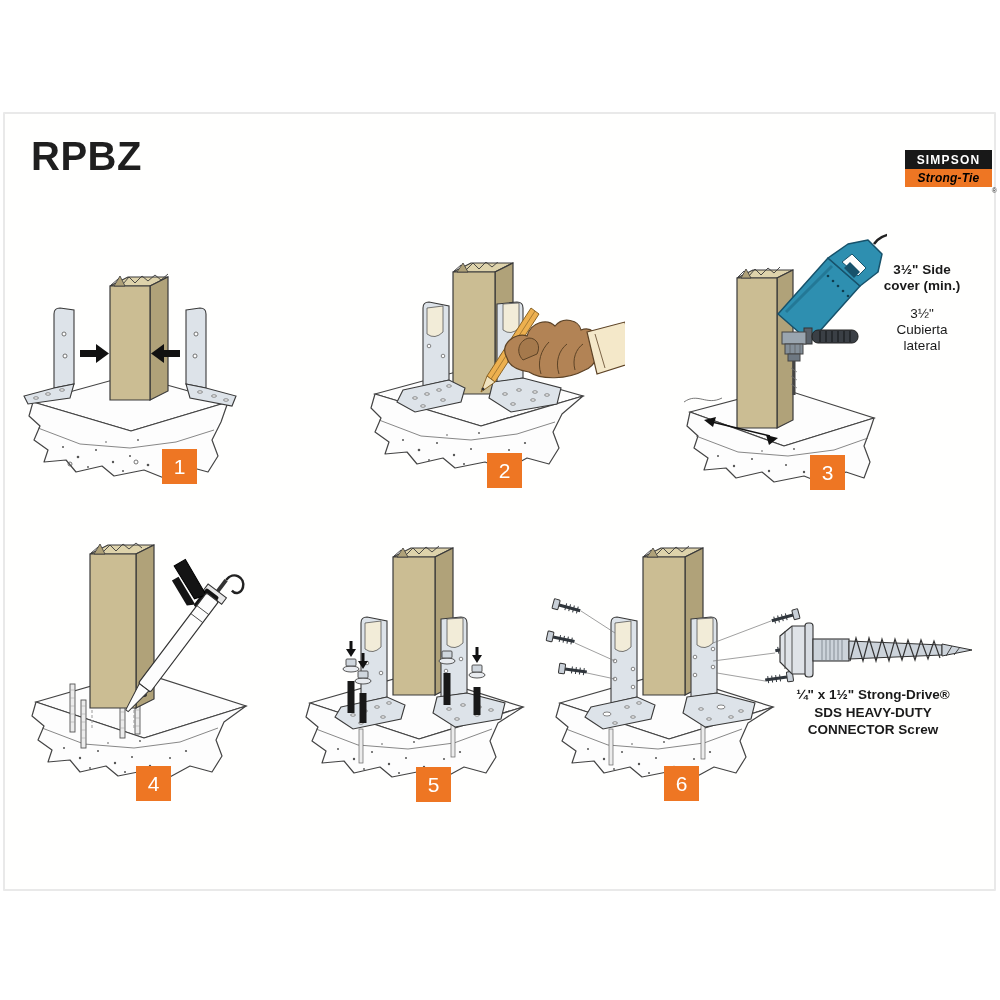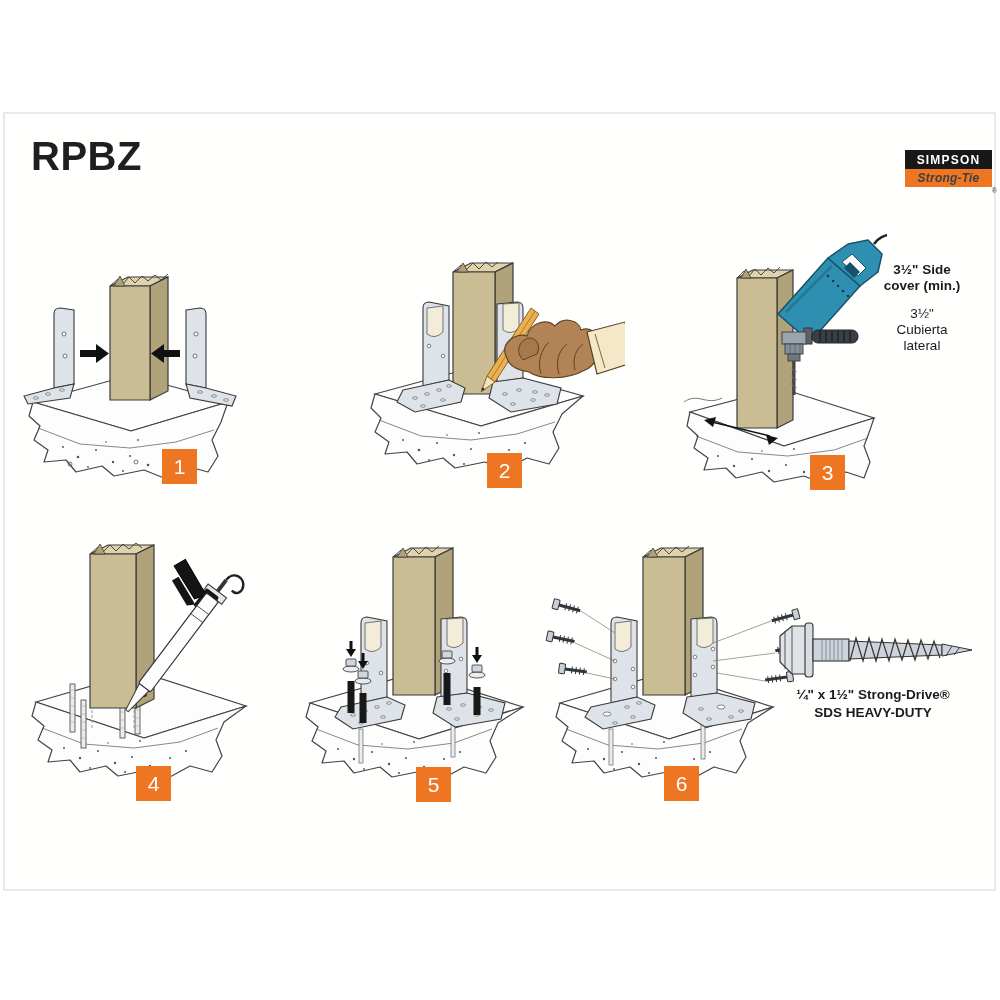--- a/index.html
+++ b/index.html
@@ -14,21 +14,21 @@
   .page-title{
     position:absolute;left:31px;top:134px;font-size:40px;font-weight:700;
     letter-spacing:.5px;color:#1f1f1f;
   }
   .logo{position:absolute;left:905px;top:140px;width:87px;margin-top:10px;}
   .logo .black{
     background:#181818;color:#fff;text-align:center;font-weight:700;
     font-size:12px;letter-spacing:1.2px;height:19px;line-height:20px;
   }
   .logo .orange{
-    background:#ee7623;color:#404040;text-align:center;font-weight:700;
+    background:#ee7623;color:#000000;text-align:center;font-weight:700;
     font-style:italic;font-size:12px;height:18px;line-height:18px;
     letter-spacing:.2px;
   }
   .logo .reg{
     position:absolute;right:-5px;bottom:-7px;font-size:7px;color:#333;font-style:normal;
   }
   .badge{
     position:absolute;width:35px;height:35px;background:#ee7623;
     display:flex;align-items:center;justify-content:center;
     color:#fff;font-size:21px;font-weight:400;
@@ -519,20 +519,21 @@
   <polygon points="77,25 170,29 170,39 77,43" fill="#ccd3da" stroke="#333" stroke-width="1"></polygon>
   <path d="M78,45 L84,22 L91,45 L97,22 L104,45 L110,23 L117,45 L123,23 L130,44 L136,24 L143,44 L149,24 L156,43 L162,25 L168,42" fill="none" stroke="#333" stroke-width="1.2"></path>
   <polygon points="170,28 200,34 170,40" fill="#ccd3da" stroke="#333" stroke-width="1"></polygon>
   <path d="M174,40 L180,30 M182,39 L188,31" stroke="#333" stroke-width="0.9"></path>
 </svg>
 </div>
 
 <div class="screw-caption">
   <div>¼" x 1½" Strong-Drive®</div>
   <div>SDS HEAVY-DUTY</div>
+  <div>CONNECTOR Screw</div>
 </div>
 
 <div class="badge" style="left:162px;top:449px;">
     <span>1</span>
   </div>
 <div class="badge" style="left:487px;top:453px;">
     <span>2</span>
   </div>
 <div class="badge" style="left:810px;top:455px;">
     <span>3</span>

